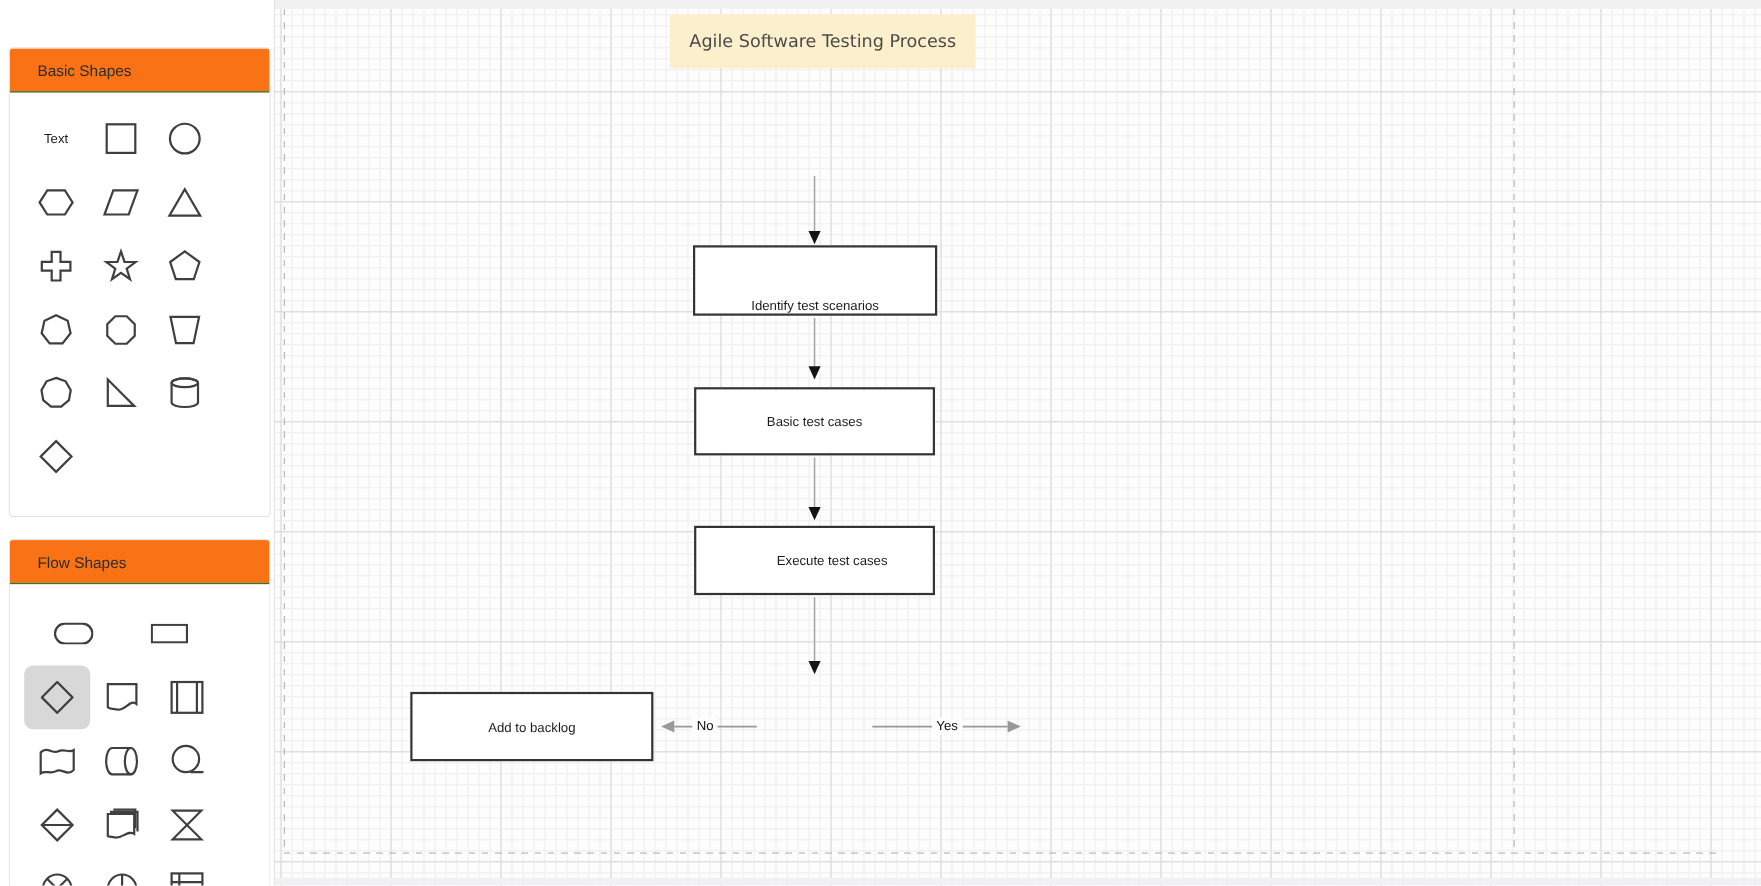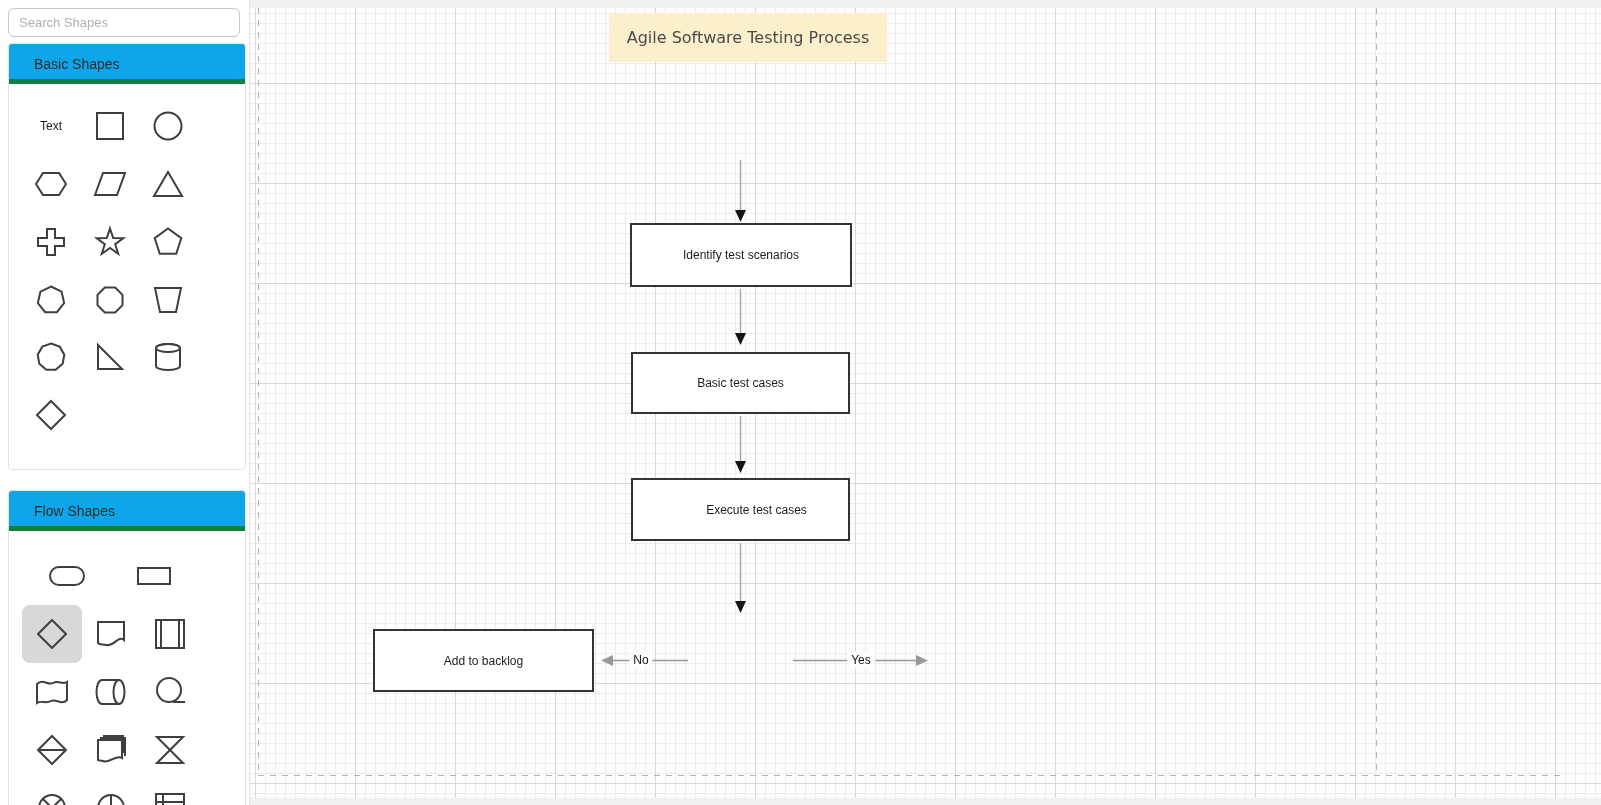--- a/index.html
+++ b/index.html
@@ -11,22 +11,22 @@
              background:#fff; border-right:1px solid #e3e3e3; overflow:hidden; }
   .search-input { position:absolute; left:8px; top:8px; width:232px; height:29px;
                   border:1px solid #c9c9c9; border-radius:6px; padding:0 10px;
                   font-size:13px; color:#333; outline:none;
                   font-family:"Liberation Sans", sans-serif; }
   .search-input::placeholder { color:#b0b0b0; }
   .section { position:absolute; left:8px; width:238px; background:#fff;
              border:1px solid #e3e3e3; border-radius:4px; overflow:hidden; }
   .section.basic { top:43px; height:427px; }
   .section.flow  { top:490px; height:331px; border-bottom:none; }
-  .section-header { height:40px; line-height:40px; background:#0ea5e9;
-                    border-bottom:5px solid #15803d; padding-left:25px;
+  .section-header { height:40px; line-height:40px; background:#f97316;
+                    border-bottom:1px solid #15803d; padding-left:25px;
                     font-size:14px; color:#2d2d2d; cursor:pointer; }
   .section-body { position:relative; width:100%; }
   .cell { position:absolute; width:44px; height:44px; display:flex;
           align-items:center; justify-content:center; cursor:pointer; }
   .cell svg { stroke:#3f3f3f; stroke-width:2; fill:none; }
   .text-cell { font-size:12px; color:#1c1c1c; }
   .sel-bg { position:absolute; left:13px; top:74px; width:60px; height:58px;
             background:#d8d8d8; border-radius:8px; }
 
   
@@ -50,39 +50,38 @@
   .dash-left { left:8px; } .dash-right { left:1126px; }
 
   .node { position:absolute; display:flex; align-items:center; justify-content:center;
           background:#fff; border:2px solid #333; font-size:12px; color:#1c1c1c;
           text-align:center; cursor:move; }
   .node-title { position:absolute; left:347px; top:13px; width:278px; height:49px;
                 background:#fcf0cc; display:flex; align-items:center; justify-content:center;
                 font-family:"DejaVu Sans", sans-serif; font-size:16px; color:#4a4a4a;
                 cursor:move;margin-left:12px; }
   .node-start { left:400px; top:93px; width:180px; height:65px; border-radius:33px; }
-  .node-identify { left:380px; top:223px; width:222px; height:64px; }
+  .node-identify { left:380px; top:223px; width:222px; height:64px;align-items:flex-end; }
   .node-write { left:381px; top:352px; width:219px; height:62px; }
   .node-execute { left:381px; top:478px; width:219px; height:63px;padding-left:32px; }
   .node-backlog { left:123px; top:629px; width:221px; height:63px; }
   .node-issue { left:684px; top:629px; width:219px; height:63px; }
 
   .diamond-wrap { position:absolute; left:438px; top:617px; width:105px; height:87px; cursor:move; }
   .diamond-wrap .label { position:absolute; left:0; top:0; width:100%; height:100%;
                          display:flex; align-items:center; justify-content:center;
                          font-size:12px; color:#1c1c1c; }
   .edges-svg { position:absolute; left:0; top:0; width:1351px; height:805px; }
   .edge-label { position:absolute; transform:translate(-50%,-50%); background:#fdfdfd;
                 padding:1px 4px; font-size:12px; color:#111; cursor:pointer; }
 </style>
 </head>
 <body>
 
 <aside class="sidebar">
-  <input class="search-input" type="text" placeholder="Search Shapes" style="">
 
   <div class="section basic">
     <div class="section-header">Basic Shapes</div>
     <div class="section-body">
 
       <div class="cell text-cell" style="left:20px;top:20px">
         <span>Text</span>
       </div>
       <div class="cell" style="left:79px;top:20px">
         <svg width="34" height="34">

